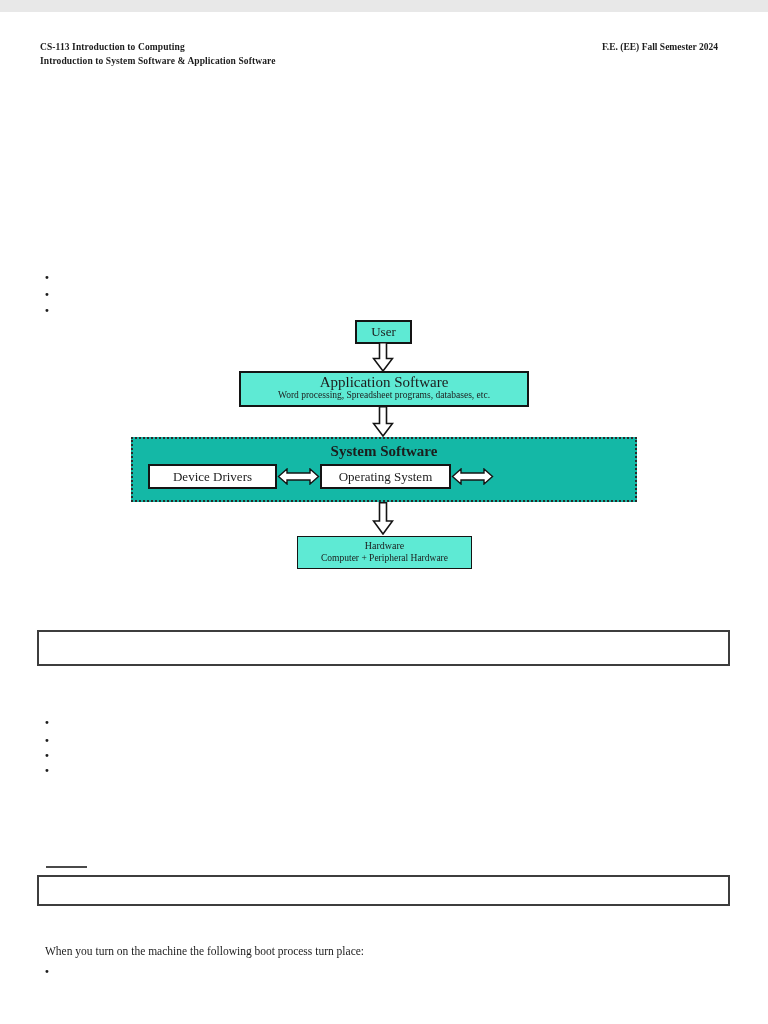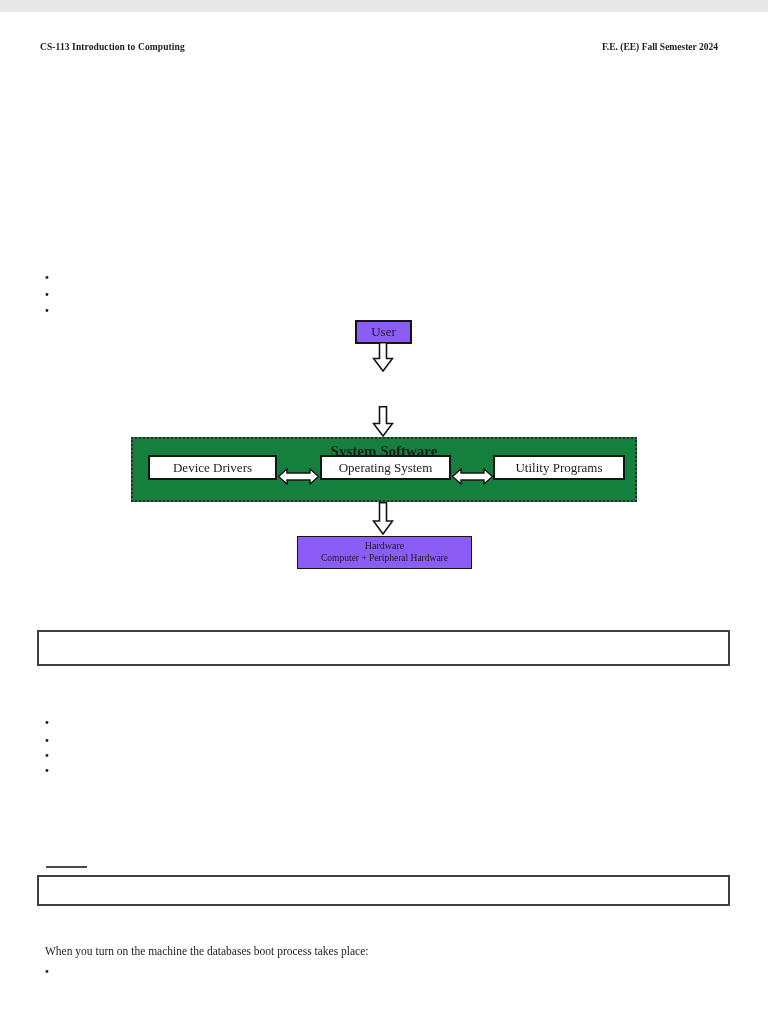--- a/index.html
+++ b/index.html
@@ -22,38 +22,38 @@
     position:absolute;right:50px;top:28px;
     font-size:9.5px;font-weight:bold;line-height:14px;
   }
   
   .bullet-row{position:absolute;font-size:12px;line-height:12px;}
   .bullet-glyph{font-family:"DejaVu Sans",sans-serif;font-size:10px;}
   
   .dg-box{
     position:absolute;
     border:2px solid #141414;
-    background:#8b5cf6;
+    background:#5eead4;
     display:flex;align-items:center;justify-content:center;
     text-align:center;box-sizing:border-box;
   }
   .user-box{left:355px;top:308px;width:57px;height:24px;font-size:13px;}
   .app-box{left:239px;top:359px;width:290px;height:36px;flex-direction:column;justify-content:flex-start;padding-top:1px;}
   .dg-title{font-size:15px;line-height:16px;}
   .dg-sub{font-size:9.5px;line-height:11px;}
   .dg-dotted{
     position:absolute;left:131px;top:425px;width:506px;height:65px;
-    border:2px dotted #2a2a2a;box-sizing:border-box;background:#15803d;
+    border:2px dotted #2a2a2a;box-sizing:border-box;background:#14b8a6;
   }
   .ss-title{
     position:absolute;left:0;top:3px;width:100%;
     text-align:center;font-size:15px;font-weight:bold;line-height:18px;
   }
   .inner-box{
-    position:absolute;top:16px;height:25px;
+    position:absolute;top:25px;height:25px;
     border:2px solid #141414;box-sizing:border-box;
     display:flex;align-items:center;justify-content:center;
     font-size:13px;background:#fff;
   }
   .dd-box{left:15px;width:129px;}
   .os-box{left:187px;width:131px;}
   .up-box{left:360px;width:132px;}
   .hw-box{left:297px;top:524px;width:175px;height:33px;border-width:1.5px;
     flex-direction:column;justify-content:flex-start;padding-top:1px;}
   .hw-title{font-size:10px;line-height:15px;}
@@ -75,51 +75,55 @@
     font-size:11.5px;line-height:14px;
   }
 </style>
 </head>
 <body>
 
 <div class="page">
 
   <div class="header-left">
     <div>CS-113 Introduction to Computing</div>
+    <div>Introduction to System Software &amp; Application Software</div>
   </div>
   <div class="header-right">F.E. (EE) Fall Semester 2024</div>
 
   <div class="bullet-row" style="left:44px;top:259px;"><span class="bullet-glyph">•</span></div>
   <div class="bullet-row" style="left:44px;top:276px;"><span class="bullet-glyph">•</span></div>
   <div class="bullet-row" style="left:44px;top:292px;"><span class="bullet-glyph">•</span></div>
 
   <div class="dg-box user-box">
     <span>User</span>
   </div>
 
   <svg class="arrow" style="left:372px;top:330px;" width="22" height="30" viewBox="0 0 22 30">
     <polygon points="7.5,0.8 14.5,0.8 14.5,16.5 20.5,16.5 11,29 1.5,16.5 7.5,16.5" fill="#ffffff" stroke="#141414" stroke-width="1.6"></polygon>
   </svg>
 
+  <div class="dg-box app-box">
+    <div class="dg-title">Application Software</div>
+    <div class="dg-sub">Word processing, Spreadsheet programs, databases, etc.</div>
+  </div>
 
   <svg class="arrow" style="left:372px;top:394px;" width="22" height="31" viewBox="0 0 22 31">
     <polygon points="7.5,0.8 14.5,0.8 14.5,17.5 20.5,17.5 11,30 1.5,17.5 7.5,17.5" fill="#ffffff" stroke="#141414" stroke-width="1.6"></polygon>
   </svg>
 
   <div class="dg-dotted">
     <div class="ss-title">System Software</div>
     <div class="inner-box dd-box">Device Drivers</div>
     <svg class="arrow" style="left:144px;top:29px;" width="43" height="17" viewBox="0 0 43 17">
       <polygon points="1.5,8.5 10,1 10,5 33,5 33,1 41.5,8.5 33,16 33,12 10,12 10,16" fill="#ffffff" stroke="#141414" stroke-width="1.4"></polygon>
     </svg>
     <div class="inner-box os-box">Operating System</div>
     <svg class="arrow" style="left:318px;top:29px;" width="43" height="17" viewBox="0 0 43 17">
       <polygon points="1.5,8.5 10,1 10,5 33,5 33,1 41.5,8.5 33,16 33,12 10,12 10,16" fill="#ffffff" stroke="#141414" stroke-width="1.4"></polygon>
     </svg>
-    <div class="inner-box up-box">Utility Programs</div>
   </div>
 
   <svg class="arrow" style="left:372px;top:490px;" width="22" height="33" viewBox="0 0 22 33">
     <polygon points="7.5,0.8 14.5,0.8 14.5,19 20.5,19 11,32 1.5,19 7.5,19" fill="#ffffff" stroke="#141414" stroke-width="1.6"></polygon>
   </svg>
 
   <div class="dg-box hw-box">
     <div class="hw-title">Hardware</div>
     <div class="dg-sub">Computer + Peripheral Hardware</div>
   </div>
@@ -127,16 +131,16 @@
   <div class="hrect hrect-1"></div>
 
   <div class="bullet-row" style="left:44px;top:704px;"><span class="bullet-glyph">•</span></div>
   <div class="bullet-row" style="left:44px;top:722px;"><span class="bullet-glyph">•</span></div>
   <div class="bullet-row" style="left:44px;top:737px;"><span class="bullet-glyph">•</span></div>
   <div class="bullet-row" style="left:44px;top:752px;"><span class="bullet-glyph">•</span></div>
 
   <div class="blank-underline"></div>
   <div class="hrect hrect-2"></div>
 
-  <div class="boot-text">When you turn on the machine the databases boot process takes place:</div>
+  <div class="boot-text">When you turn on the machine the following boot process turn place:</div>
   <div class="bullet-row" style="left:44px;top:953px;"><span class="bullet-glyph">•</span></div>
 
 </div>
 
 </body></html>

